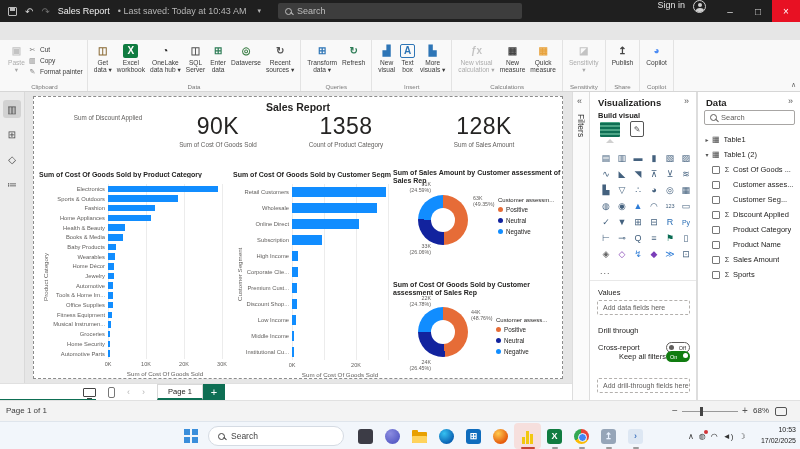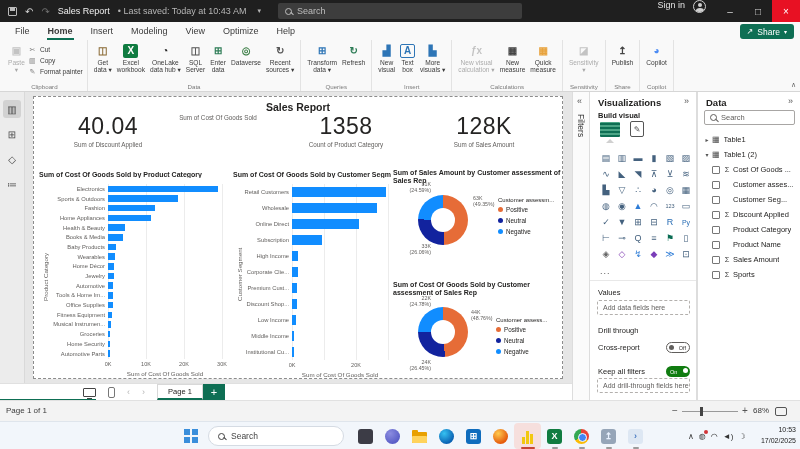--- a/index.html
+++ b/index.html
@@ -198,36 +198,20 @@
     </div>
     <div class="tb-right">
       <span class="signin">Sign in</span>
       <span class="person"></span>
       <span class="winbtn">–</span>
       <span class="winbtn">□</span>
       <span class="winbtn close" id="closebtn" style="background: rgb(232, 17, 35);">×</span>
     </div>
   </div>
 
-  <div class="tabsrow">
-    <span id="ribbon-tabs" style="display:flex;">
-        <span class="tab">File</span>
-        <span class="tab active">Home</span>
-        <span class="tab">Insert</span>
-        <span class="tab">Modeling</span>
-        <span class="tab">View</span>
-        <span class="tab">Optimize</span>
-        <span class="tab">Help</span>
-      </span>
-    <span class="sharebtn" id="sharebtn" style="background: rgb(14, 111, 84);">
-      <span class="shareico">↗</span>
-      <span>Share</span>
-      <span class="sharecaret">▾</span>
-    </span>
-  </div>
 
   <div class="ribbon" id="ribbon">
     <span class="ribchev">∧</span>
   <div class="rgroup">
         <div class="rbtn disabled"><span class="badge" style="color: rgb(122, 122, 122);">▣</span><span>Paste
 ▾</span></div>
         <div class="smallcol">
           <div class="srow disabled">
             <span class="badge" style="color: rgb(122, 122, 122);">✂</span>
             <span>Cut</span>
@@ -303,24 +287,24 @@
       <div class="navico">⊞</div>
       <div class="navico">◇</div>
       <div class="navico">≔</div>
     </div>
 
   <div class="canvas">
     <div class="page">
       <div class="ptitle">Sales Report</div>
       <div id="kpis">
           <div class="kpi" style="left: 14px; top: 16px;">
-            <div class="num">40.04</div>
             <div class="lab">Sum of Discount Applied</div>
           </div>
           <div class="kpi" style="left: 124px; top: 16px;">
+            <div class="num">90K</div>
             <div class="lab">Sum of Cost Of Goods Sold</div>
           </div>
           <div class="kpi" style="left: 252px; top: 16px;">
             <div class="num">1358</div>
             <div class="lab">Count of Product Category</div>
           </div>
           <div class="kpi" style="left: 390px; top: 16px;">
             <div class="num">128K</div>
             <div class="lab">Sum of Sales Amount</div>
           </div>
@@ -648,21 +632,21 @@
     <div class="vdivider"></div>
     <div class="seclabel" style="top:196px;">Values</div>
     <div class="dashbox" style="top:208px;">Add data fields here</div>
     <div class="seclabel" style="top:234px;">Drill through</div>
     <div class="togglerow" style="top:250px;">
       <span>Cross-report</span>
       <span class="tgl off">
           <span>Off</span>
         </span>
     </div>
-    <div class="togglerow" style="top:274px;">
+    <div class="togglerow" style="top:259px;justify-content:flex-end;">
       <span>Keep all filters</span>
       <span class="tgl on">
           <span>On</span>
         </span>
     </div>
     <div class="dashbox" style="top:286px;">Add drill-through fields here</div>
   </div>
 
   <div class="datapane">
     <div class="paneheader">Data</div>

